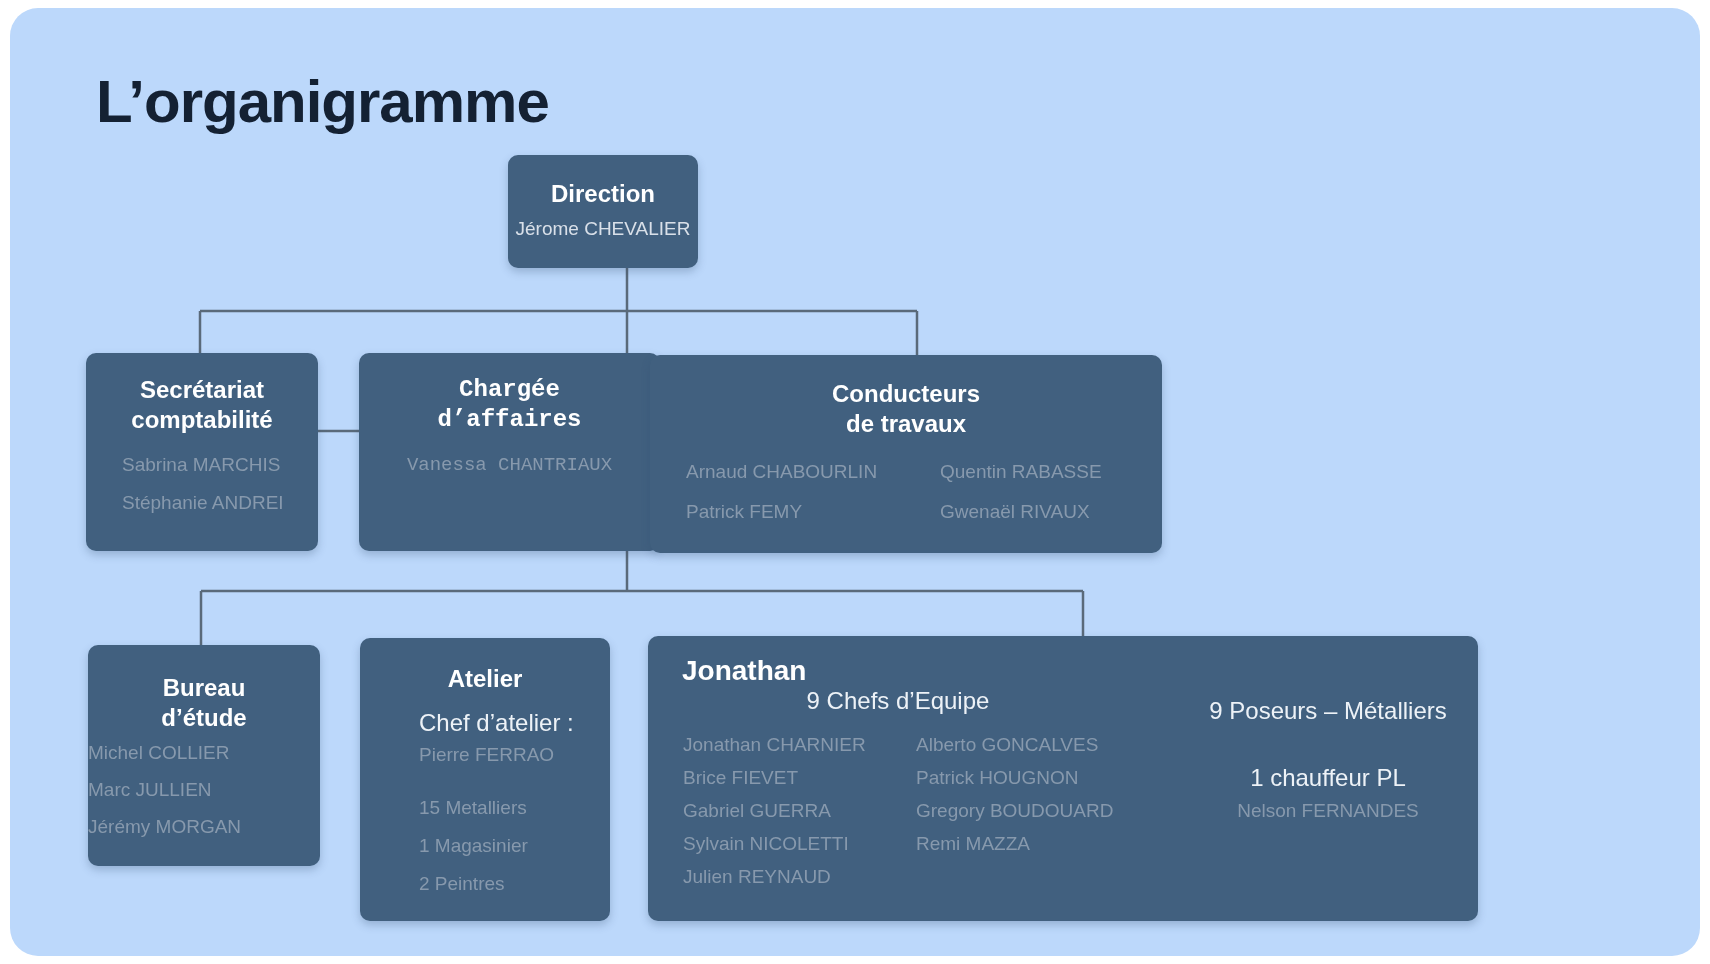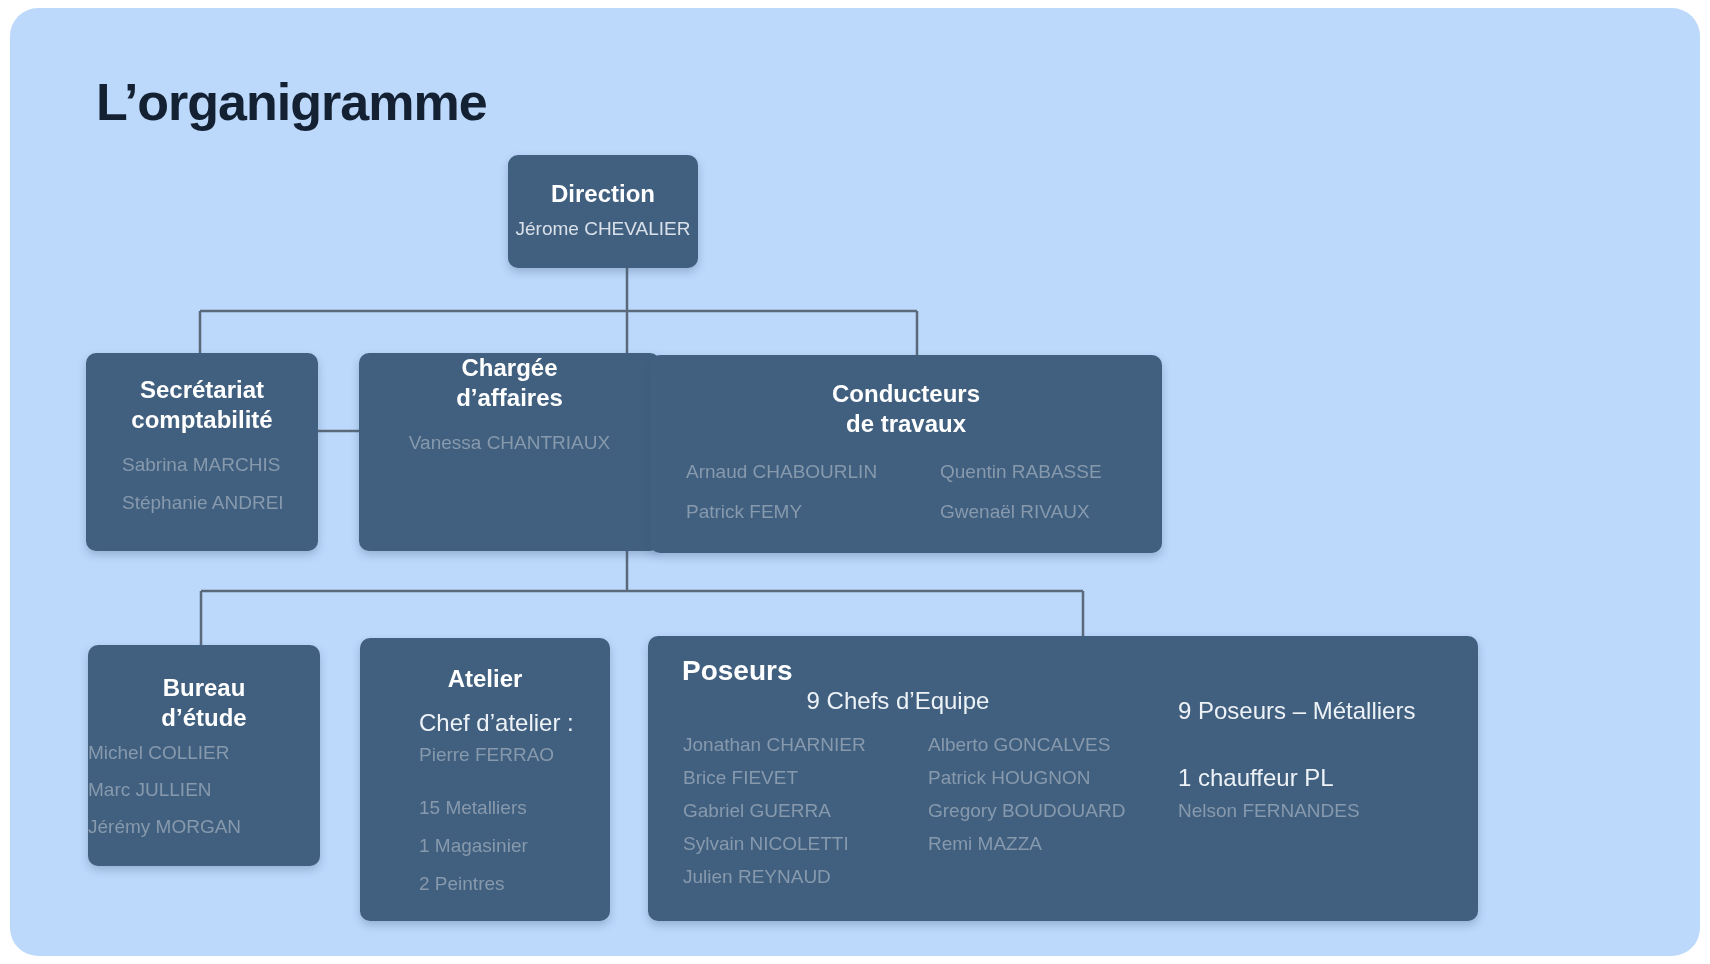--- a/index.html
+++ b/index.html
@@ -8,37 +8,37 @@
     --title-text:#ffffff;
     --muted-name:#8799ad;
     --light-name:#d9e0e9;
     --heading:#142133;
     --connector:#5a6a7a;
   }
   *{margin:0;padding:0;box-sizing:border-box;}
   body{background:#ffffff;font-family:"Liberation Sans","DejaVu Sans",sans-serif;}
   .stage{position:relative;width:1710px;height:964px;overflow:hidden;background:#ffffff;}
   .panel{position:absolute;left:10px;top:8px;right:10px;bottom:8px;background:var(--panel-bg);border-radius:28px;}
-  .slide-title{position:absolute;left:86px;top:58px;font-size:52px;line-height:72px;font-weight:700;color:var(--heading);letter-spacing:-1px;}
+  .slide-title{position:absolute;left:86px;top:58px;font-size:60px;line-height:72px;font-weight:700;color:var(--heading);letter-spacing:-1px;}
   .connectors{position:absolute;left:0;top:0;}
   .connectors line{stroke:var(--connector);stroke-width:2.5;}
   .box{position:absolute;background:var(--box-bg);border-radius:10px;box-shadow:0 4px 8px rgba(46,76,110,0.28);color:#fff;}
   .box-title{font-size:24px;line-height:30px;font-weight:700;color:var(--title-text);text-align:center;white-space:pre-line;}
   .name{font-size:19px;line-height:24px;color:var(--muted-name);}
   .name.light{color:var(--light-name);}
   .white-label{font-size:24px;line-height:24px;color:#edf2f7;}
 
   .direction{left:498px;top:147px;width:190px;height:113px;padding-top:24px;text-align:center;}
   .direction .name{margin-top:8px;}
 
   .secretariat{left:76px;top:345px;width:232px;height:198px;padding-top:22px;}
   .secretariat .names{margin-top:18px;padding-left:36px;}
   .secretariat .names .name{margin-bottom:14px;}
 
-  .chargee{left:349px;top:345px;width:301px;height:198px;}
+  .chargee{left:349px;top:345px;width:301px;height:198px;padding-top:22px;font-family:Liberation Mono, monospace;}
   .chargee .name{margin-top:18px;text-align:center;}
 
   .conducteurs{left:640px;top:347px;width:512px;height:198px;padding-top:24px;}
   .conducteurs .cols{display:flex;margin-top:21px;padding-left:36px;}
   .conducteurs .col1{width:254px;}
   .conducteurs .name{margin-bottom:16px;}
 
   .bureau{left:78px;top:637px;width:232px;height:221px;padding-top:28px;}
   .bureau .names{margin-top:8px;}
   .bureau .names .name{margin-bottom:13px;}
@@ -48,24 +48,24 @@
   .atelier .chef-label{margin-top:17px;}
   .atelier .chef-name{margin-top:8px;}
   .atelier .staff{margin-top:29px;}
   .atelier .staff .name{margin-bottom:14px;}
 
   .chantier{left:638px;top:628px;width:830px;height:285px;}
   .chantier .chantier-title{position:absolute;left:34px;top:18px;font-size:28px;line-height:34px;font-weight:700;color:var(--title-text);}
   .chantier .chefs-label{position:absolute;left:0;top:53px;width:500px;text-align:center;}
   .chantier .chefs-col{position:absolute;top:97px;}
   .chantier .chefs-col.col1{left:35px;}
-  .chantier .chefs-col.col2{left:280px;}
+  .chantier .chefs-col.col2{left:268px;}
   .chantier .chefs-col .name{margin-bottom:9px;}
   .chantier .chefs-col.col1 .name:nth-child(4){margin-top:7px;}
-  .chantier .poseurs-block{position:absolute;left:530px;top:63px;width:300px;text-align:left;}
+  .chantier .poseurs-block{position:absolute;left:530px;top:63px;width:300px;text-align:center;}
   .chantier .poseurs-block .chauffeur{margin-top:43px;}
   .chantier .poseurs-block .name{margin-top:9px;}
 </style>
 </head>
 <body>
 
 <div class="stage">
   <div class="panel">
 
     <h1 class="slide-title">L’organigramme</h1>
@@ -134,21 +134,21 @@
         <div class="name chef-name">Pierre FERRAO</div>
         <div class="staff">
             <div class="name">15 Metalliers</div>
             <div class="name">1 Magasinier</div>
             <div class="name">2 Peintres</div>
           </div>
       </div>
     </div>
 
     <div class="box chantier">
-      <div class="chantier-title">Poseurs</div>
+      <div class="chantier-title">Jonathan</div>
       <div class="white-label chefs-label">9 Chefs d’Equipe</div>
       <div class="chefs-col col1">
           <div class="name">Jonathan CHARNIER</div>
           <div class="name">Brice FIEVET</div>
           <div class="name">Gabriel GUERRA</div>
           <div class="name">Sylvain NICOLETTI</div>
           <div class="name">Julien REYNAUD</div>
         </div>
       <div class="chefs-col col2">
           <div class="name">Alberto GONCALVES</div>

